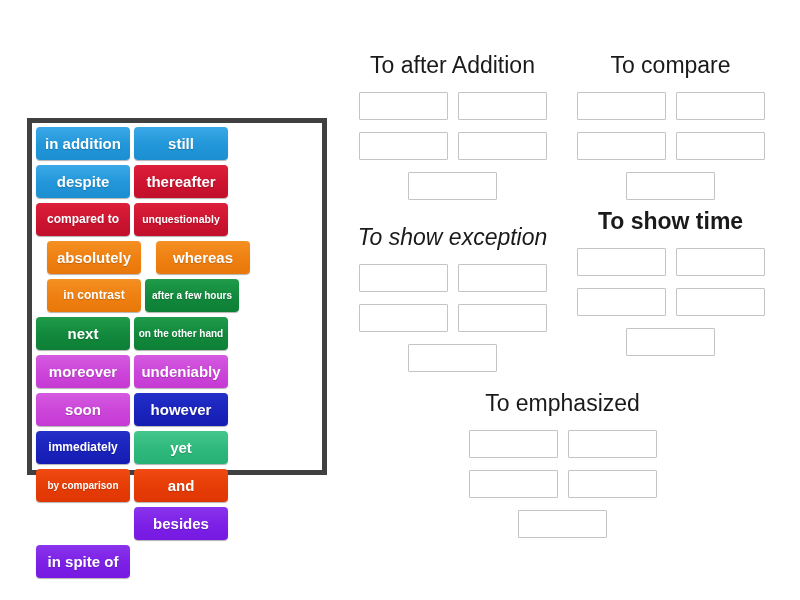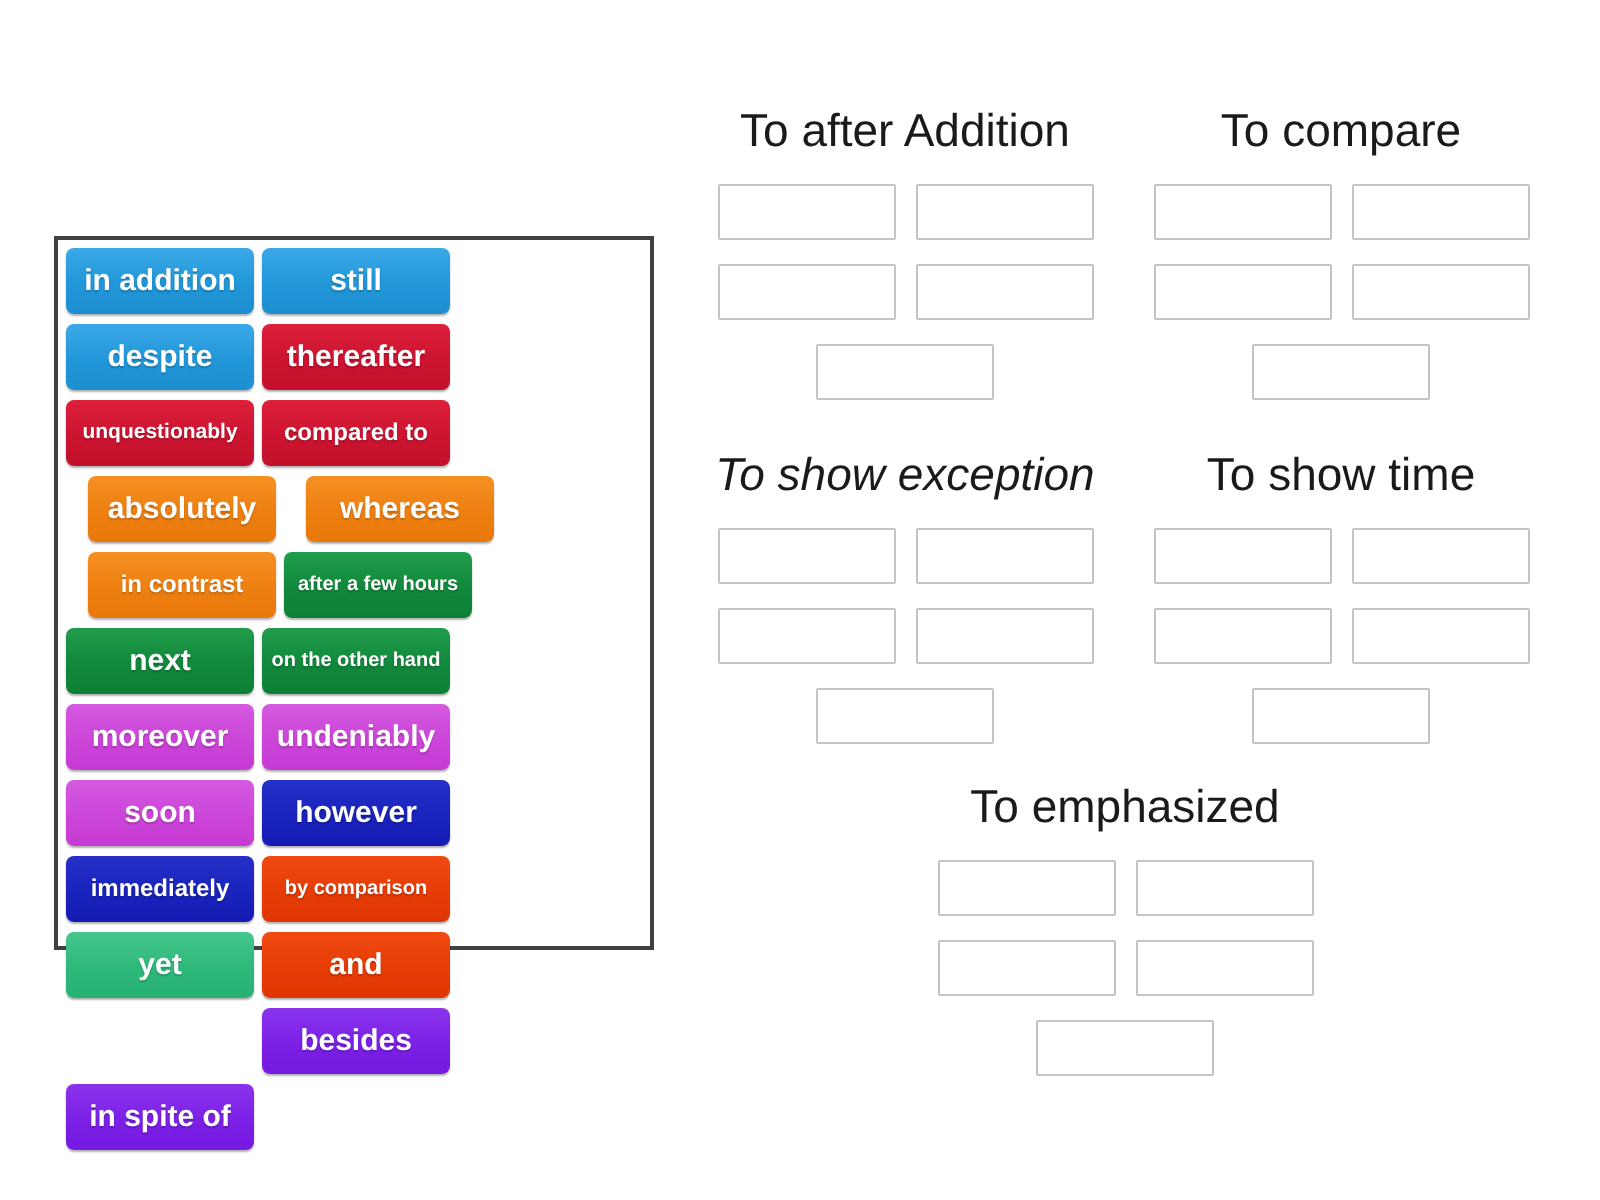--- a/index.html
+++ b/index.html
@@ -16,21 +16,21 @@
   }
 
   
   #tile-tray {
     position: absolute;
     left: 27px;
     top: 118px;
     width: 300px;
     height: 357px;
     background: #ffffff;
-    border: 2px solid #404040;
+    border: 5px solid #404040;
     box-sizing: border-box;
     padding: 4px 0 0 4px;
   }
   .tile-grid {
     display: flex;
     flex-wrap: wrap;
     align-content: flex-start;
   }
   .tile {
     width: 94px;
@@ -92,55 +92,55 @@
     background: #ffffff;
     box-sizing: border-box;
     margin: 0 5px;
     border-radius: 1px;
   }
 
   
   #category-signal-addition { left: 350px; top: 54px; width: 205px; }
   #category-compare         { left: 568px; top: 54px; width: 205px; }
   #category-show-exception  { left: 350px; top: 226px; width: 205px; font-style: italic; }
-  #category-show-time       { left: 568px; top: 226px; width: 205px; }
+  #category-show-time       { left: 568px; top: 210px; width: 205px; font-weight: bold; }
   #category-emphasized      { left: 460px; top: 392px; width: 205px; }
 </style>
 </head>
 <body>
 
 <div id="tile-tray">
   <div class="tile-grid">
 
     <div class="tile c-blue">in addition</div>
     <div class="tile c-blue">still</div>
     <div class="tile c-blue">despite</div>
 
     <div class="tile c-red">thereafter</div>
+    <div class="tile c-red sm">compared to</div>
     <div class="tile c-red xs">unquestionably</div>
-    <div class="tile c-red sm">compared to</div>
 
     <div class="tile c-orange">absolutely</div>
     <div class="tile c-orange">whereas</div>
     <div class="tile c-orange sm">in contrast</div>
 
     <div class="tile c-green two">after a few hours</div>
     <div class="tile c-green">next</div>
     <div class="tile c-green two">on the other hand</div>
 
     <div class="tile c-magenta">moreover</div>
     <div class="tile c-magenta">undeniably</div>
     <div class="tile c-magenta">soon</div>
 
     <div class="tile c-navy">however</div>
     <div class="tile c-navy sm">immediately</div>
 
+    <div class="tile c-teal">yet</div>
+
     <div class="tile c-vermil two">by comparison</div>
-
-    <div class="tile c-teal">yet</div>
     <div class="tile c-vermil">and</div>
     <div class="tile-spacer" style="width:94px;height:33px;margin:0 4px 5px 0;"></div>
 
     <div class="tile c-purple">besides</div>
     <div class="tile c-purple">in spite of</div>
 
   </div>
 </div>
 
 <div class="category" id="category-signal-addition">

